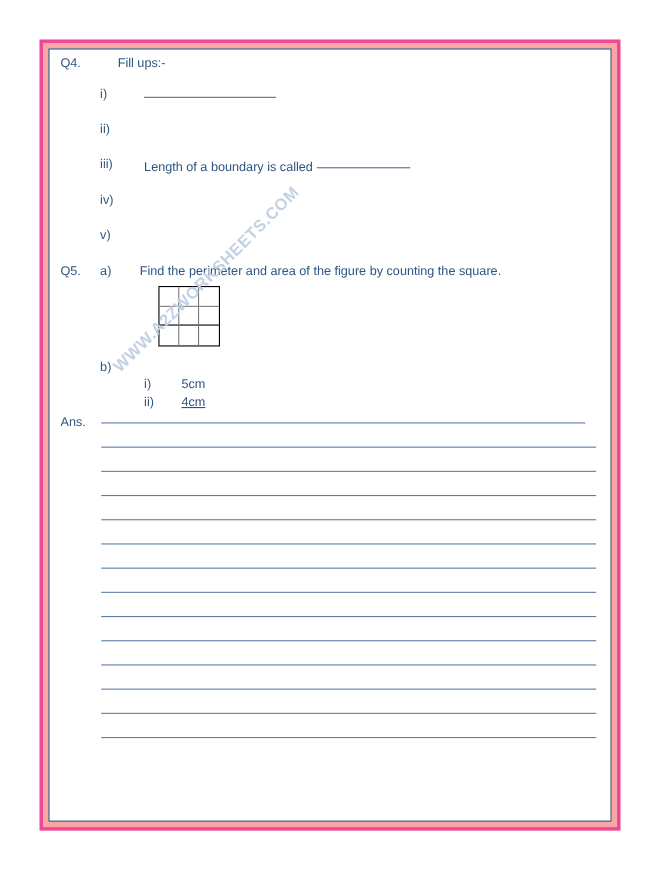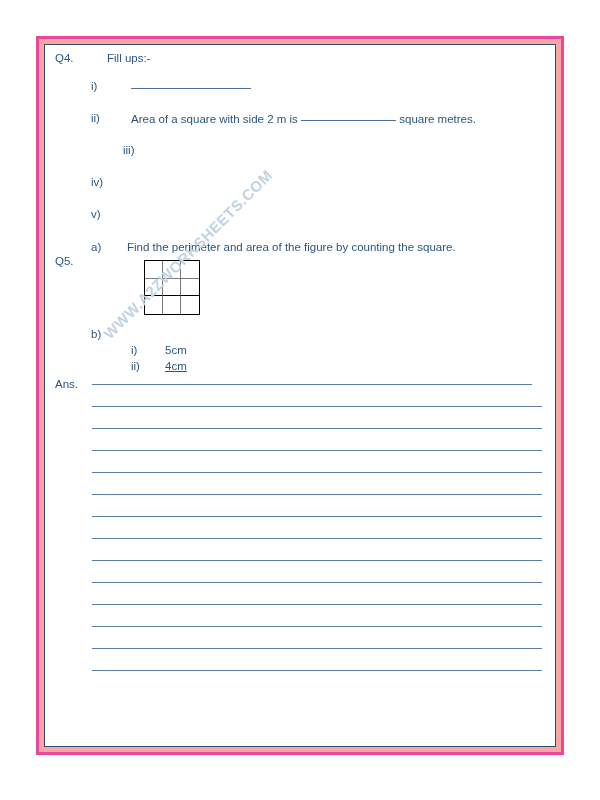--- a/index.html
+++ b/index.html
@@ -131,33 +131,32 @@
 
     <div class="row qlabel" style="top:12px;">Q4.</div>
     <div class="row qtext" style="top:12px;">Fill ups:-</div>
 
     <div class="row romanlab" style="top:40px;">i)</div>
     <div class="row body1" style="top:40px;">
       <span class="blank" style="width:120px;"></span>
     </div>
 
     <div class="row romanlab" style="top:72px;">ii)</div>
-    <div class="row body1" style="top:72px;">
-      <span>Area of a square with side 2 m is</span>
-      <span class="blank" style="width:95px;"></span>
-      <span>square metres.</span>
-    </div>
-
-    <div class="row romanlab" style="top:104px;margin-left:32px;">iii)</div>
+
+    <div class="row romanlab" style="top:104px;">iii)</div>
+    <div class="row body1" style="top:104px;">
+      <span>Length of a boundary is called</span>
+      <span class="blank" style="width:85px;"></span>
+    </div>
 
     <div class="row romanlab" style="top:136px;">iv)</div>
 
     <div class="row romanlab" style="top:168px;">v)</div>
 
-    <div class="row qlabel" style="top:215px;">Q5.</div>
+    <div class="row qlabel" style="top:201px;">Q5.</div>
     <div class="row subalab" style="top:201px;">a)</div>
     <div class="row" style="left:88px; top:201px;">Find the perimeter and area of the figure by counting the square.</div>
 
     <div id="counting-grid">
       <div class="cell"></div>
       <div class="cell"></div>
       <div class="cell nr"></div>
       <div class="cell hb"></div>
       <div class="cell hb"></div>
       <div class="cell nr hb"></div>

